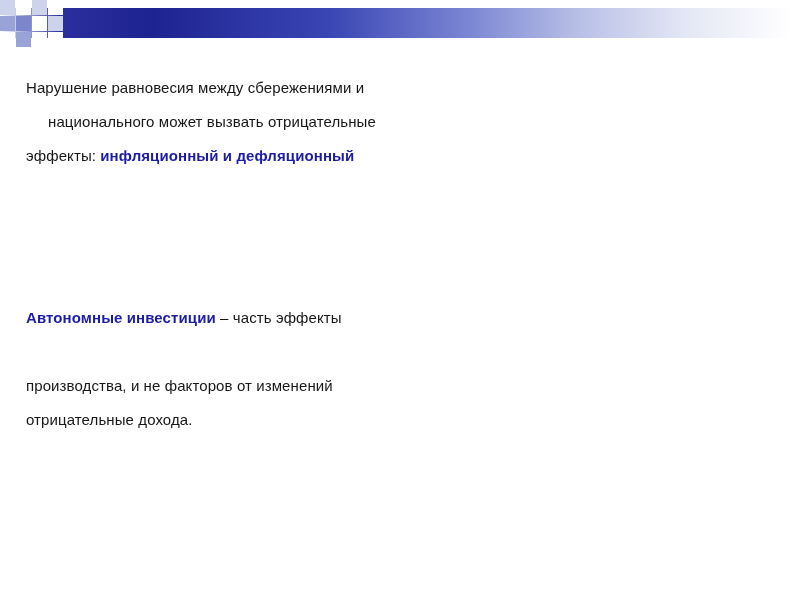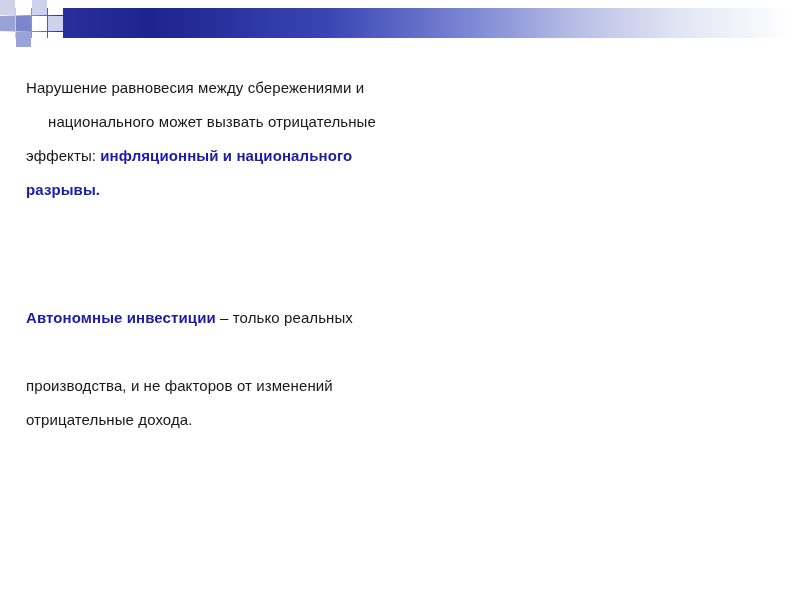--- a/index.html
+++ b/index.html
@@ -110,24 +110,23 @@
     <div class="sq b" style="left:32px; top:32px;"></div>
     <div class="sq b" style="left:48px; top:32px;"></div>
   </div>
 </div>
 
 <div class="slide-body">
 
   <div class="para para-1">
     <span>Нарушение равновесия между сбережениями и</span><br>
     <span class="indent"></span><span>национального может вызвать отрицательные</span><br>
-    <span>эффекты: </span><span class="accent">инфляционный и национального</span><br>
-    <span class="accent">разрывы.</span>
+    <span>эффекты: </span><span class="accent">инфляционный и дефляционный</span><br>
   </div>
 
   <div class="para para-2">
-    <span class="accent">Автономные инвестиции</span><span> – только реальных</span><br>
+    <span class="accent">Автономные инвестиции</span><span> – часть эффекты</span><br>
     <span class="indent"></span><br>
     <span>производства, и не факторов от изменений</span><br>
     <span>отрицательные дохода.</span>
   </div>
 
 </div>
 
 </body></html>

